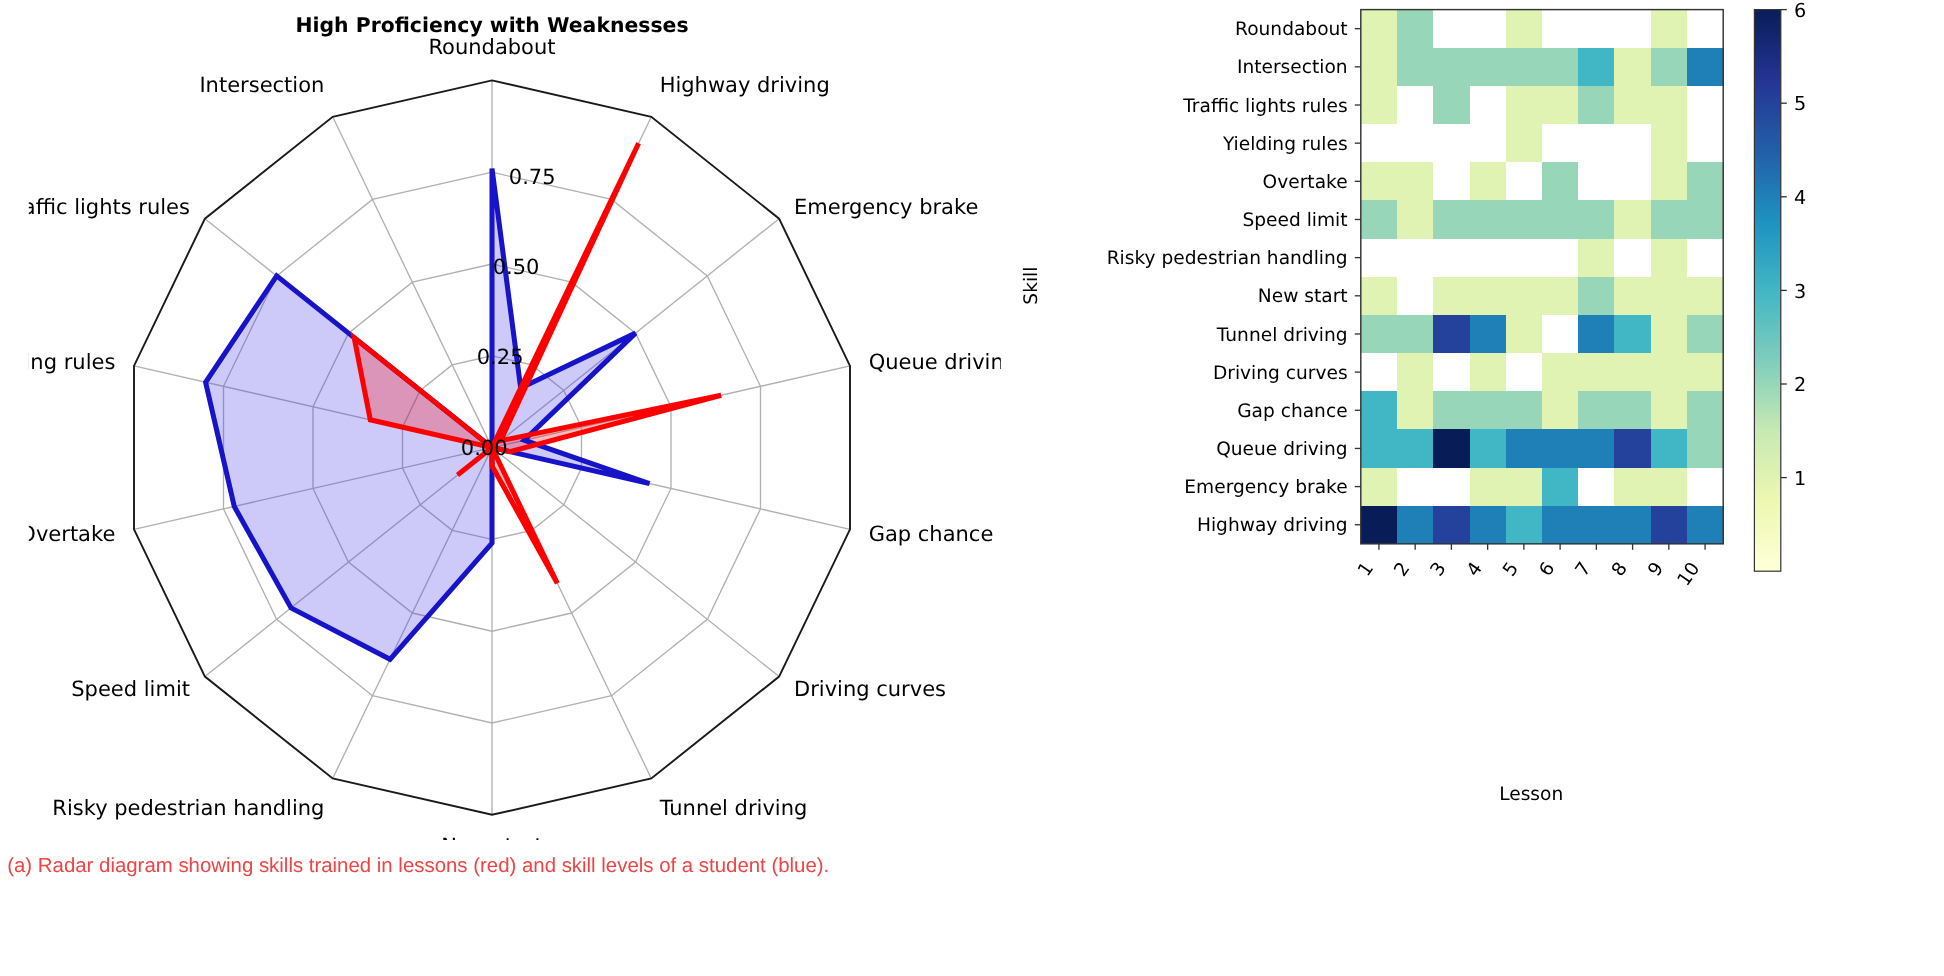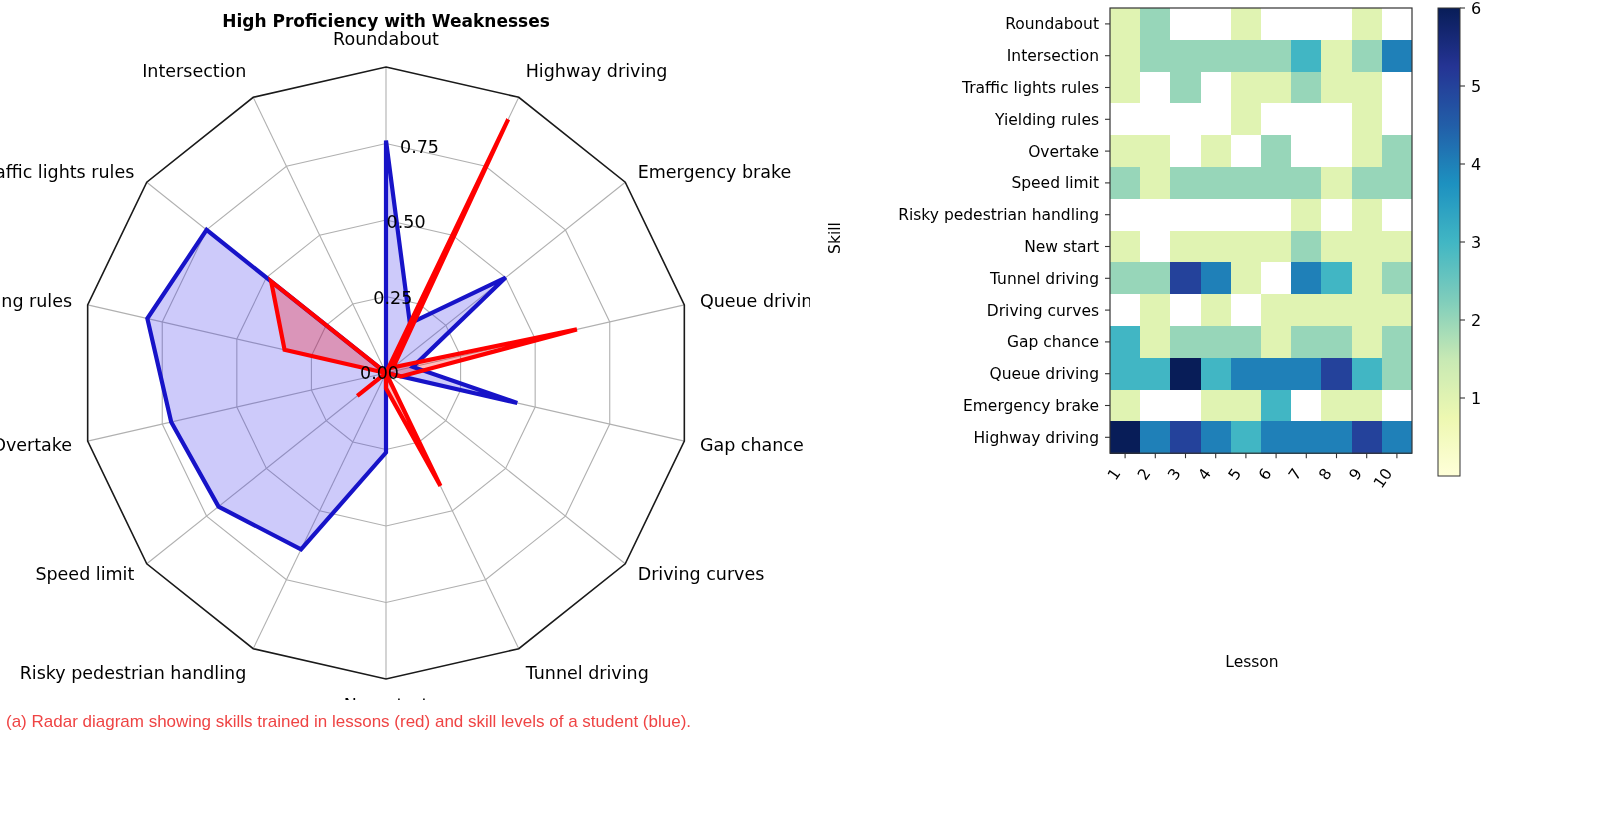--- a/index.html
+++ b/index.html
@@ -16,20 +16,21 @@
   }
   .figure-wrap {
     position: absolute;
     left: 0; top: 0;
     width: 1620px;
     height: 813px;
   }
   .panel {
     position: absolute;
     top: 0;
+    padding-left: 24px;
   }
   #panel-a { left: 0;   width: 810px; height: 700px; }
   #panel-b { left: 810px; width: 810px; height: 700px; }
 
   .caption {
     position: absolute;
     font-family: Liberation Sans, sans-serif;
     font-size: 17px;
     line-height: 1.22;
     color: #ef4444;

